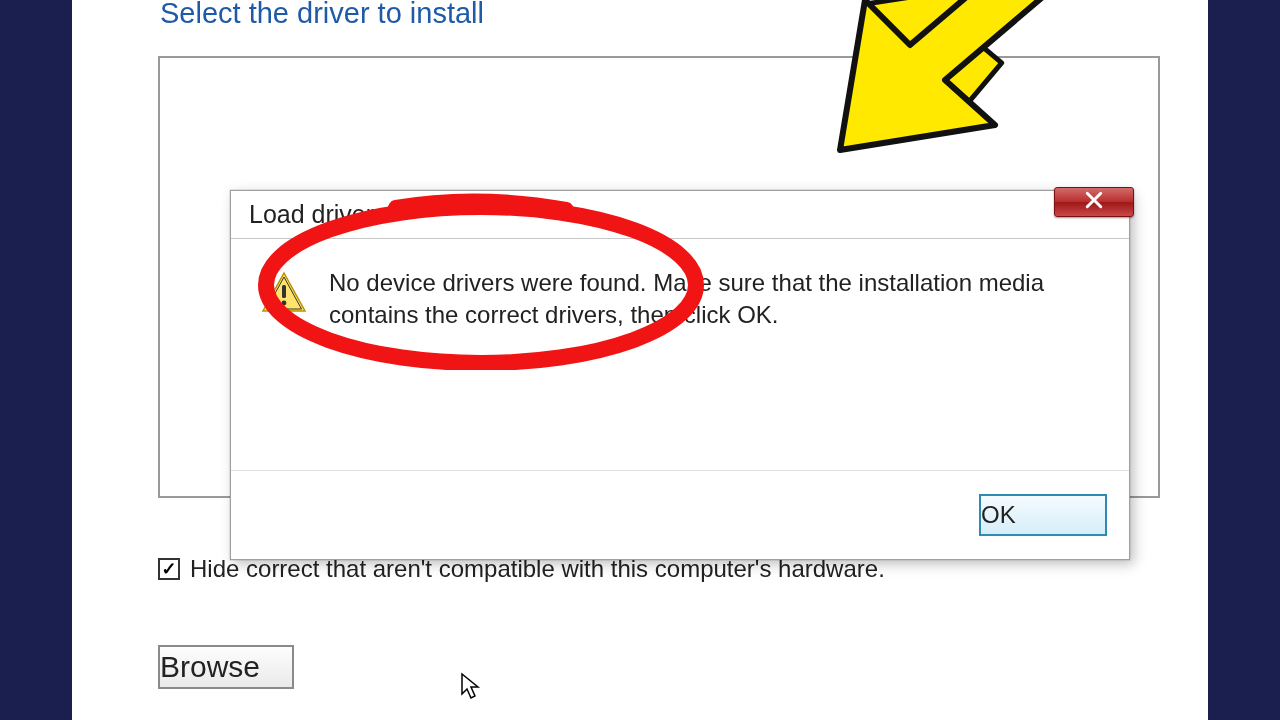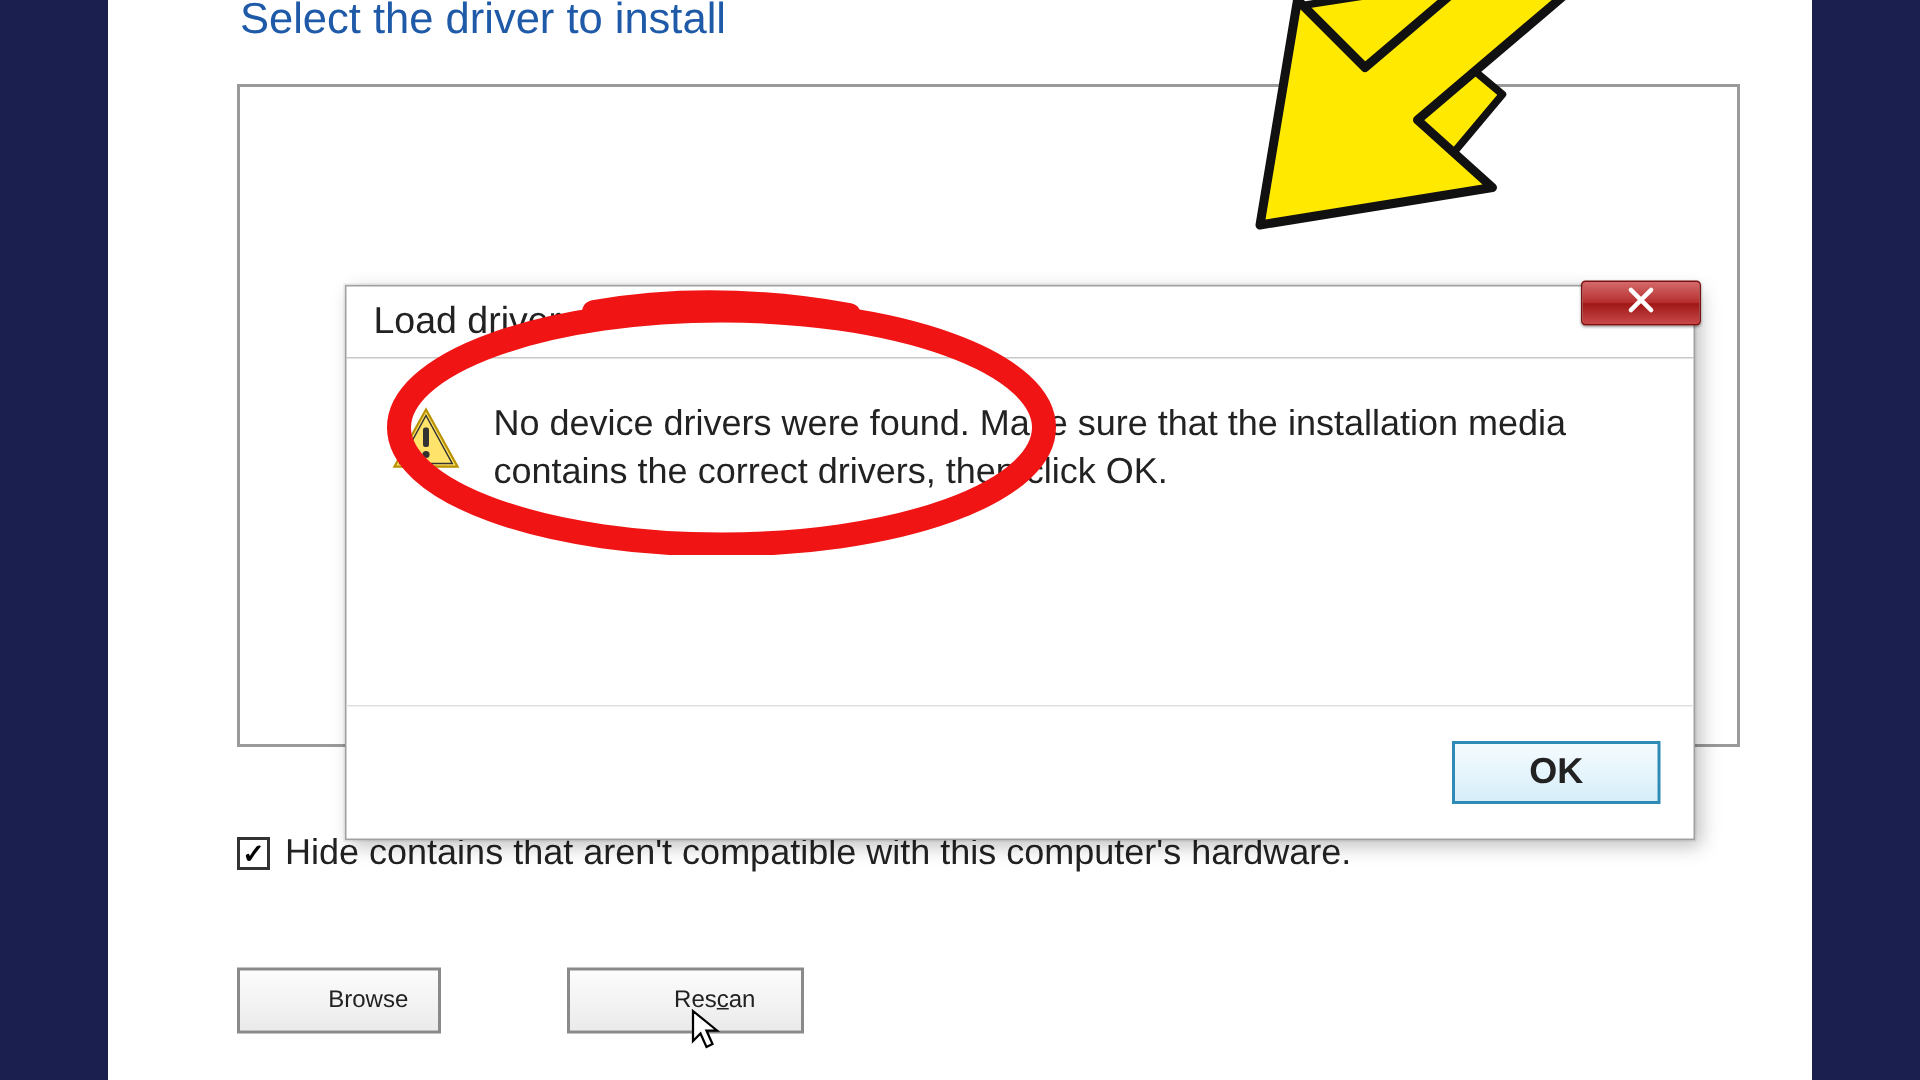--- a/index.html
+++ b/index.html
@@ -46,25 +46,24 @@
   .checkbox-label {
     font-size:24px;
     color:#222;
   }
   
   .btn {
     position:absolute;
     height:44px;
     border:2px solid #8a8a8a;
     background:linear-gradient(#fdfdfd,#eaeaea);
-    font-size:16px;
-    color:#222;
-    display:flex; align-items:center; justify-content:center;
+    font-size:30px;
+    color:#222;
+    display:flex; align-items:center; 
     cursor:pointer;
-    padding-left:39px;
   }
   .btn.next { color:#888; }
   .btn .ul { text-decoration:underline; }
   
   
   .dialog {
     position:absolute;
     left:230px; top:190px;
     width:900px; height:370px;
     background:#ffffff;
@@ -108,28 +107,27 @@
   }
   
   .dialog-footer {
     height:88px;
     display:flex;
     align-items:center;
     justify-content:flex-end;
     padding-right:22px;
   }
   .ok-btn {
-    width:139px; height:42px;
+    width:128px; height:42px;
     border:2px solid #2e8bb5;
     background:linear-gradient(#f5fbff,#d6eef9);
     font-size:24px;
     color:#222;
-    display:flex; align-items:center; justify-content:center;
+    display:flex; align-items:center; 
     cursor:pointer;
-    font-weight:bold;
   }
   
   
   .annotation-arrow {
     position:absolute;
     left:800px; top:-35px;
     width:260px; height:200px;
     pointer-events:none;
   }
   .annotation-circle {
@@ -149,30 +147,27 @@
 <body>
 
 <div class="main-window">
 
   <div class="heading">Select the driver to install</div>
 
   <div class="driver-list-box"></div>
 
   <div class="checkbox-row">
     <div class="checkbox">✓</div>
-    <div class="checkbox-label">Hide contains that aren't compatible with this computer's hardware.</div>
+    <div class="checkbox-label">Hide correct that aren't compatible with this computer's hardware.</div>
   </div>
 
   <div class="btn" style="left:86px; top:645px; width:136px;">
     <span>Browse</span>
   </div>
 
-  <div class="btn" style="left:306px; top:645px; width:158px;">
-    <span><span>Res</span><span class="ul">c</span><span>an</span></span>
-  </div>
 
 
 </div>
 
 <div class="dialog">
   <div class="dialog-titlebar">
     <span class="dialog-title">Load driver</span>
     <div class="close-btn">
       <span>
         <svg viewBox="0 0 16 16">

